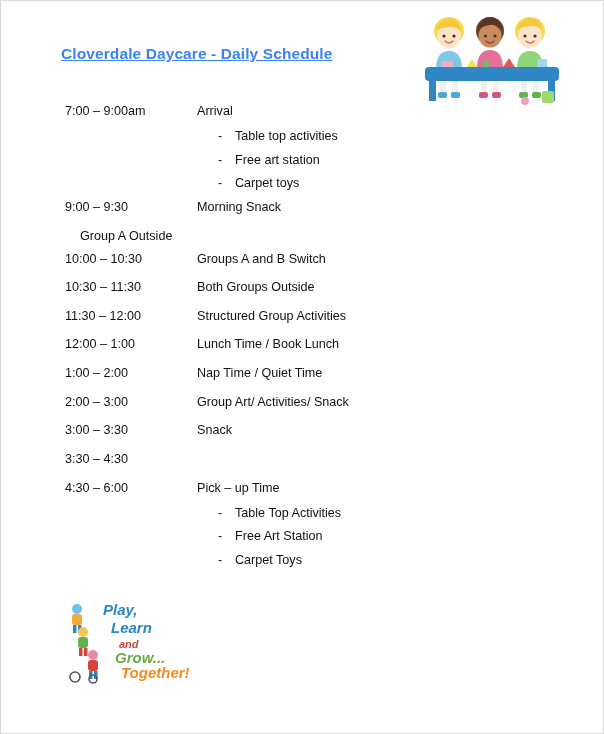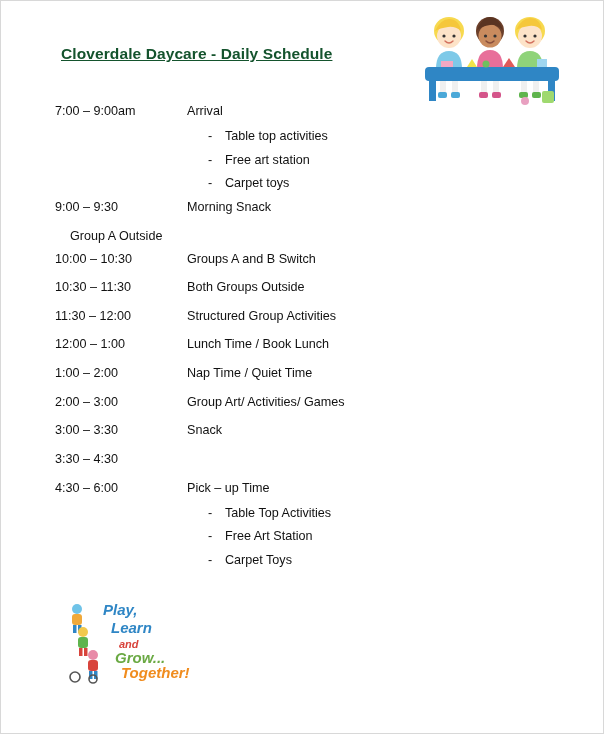--- a/index.html
+++ b/index.html
@@ -21,30 +21,30 @@
   }
 
   
   .doc-title {
     position: absolute;
     left: 60px;
     top: 44px;
     width: 360px;
     font-size: 15.5px;
     font-weight: bold;
-    color: #14532d;
+    color: #3b82f6;
     text-decoration: underline;
     letter-spacing: 0.1px;
     white-space: nowrap;
   }
 
   
   .schedule {
     position: absolute;
-    left: 54px;
+    left: 64px;
     top: 103px;
     width: 470px;
   }
   .row {
     display: flex;
     align-items: flex-start;
     margin-bottom: 13.5px;
   }
   .row.tight {
     margin-bottom: 8px;
@@ -228,21 +228,21 @@
       <div class="activity">Lunch Time / Book Lunch</div>
     </div>
 
     <div class="row">
       <div class="time">1:00 – 2:00</div>
       <div class="activity">Nap Time / Quiet Time</div>
     </div>
 
     <div class="row">
       <div class="time">2:00 – 3:00</div>
-      <div class="activity">Group Art/ Activities/ Games</div>
+      <div class="activity">Group Art/ Activities/ Snack</div>
     </div>
 
     <div class="row">
       <div class="time">3:00 – 3:30</div>
       <div class="activity">Snack</div>
     </div>
 
     <div class="row">
       <div class="time">3:30 – 4:30</div>
     </div>

